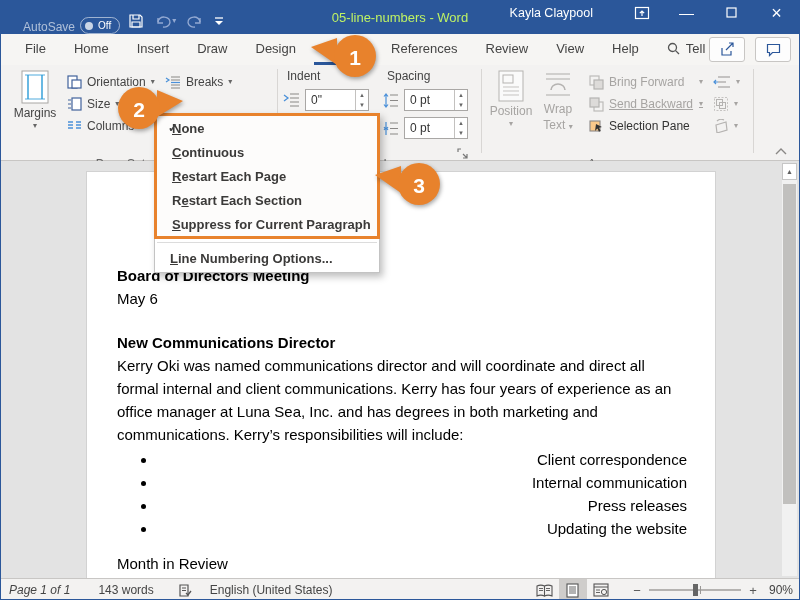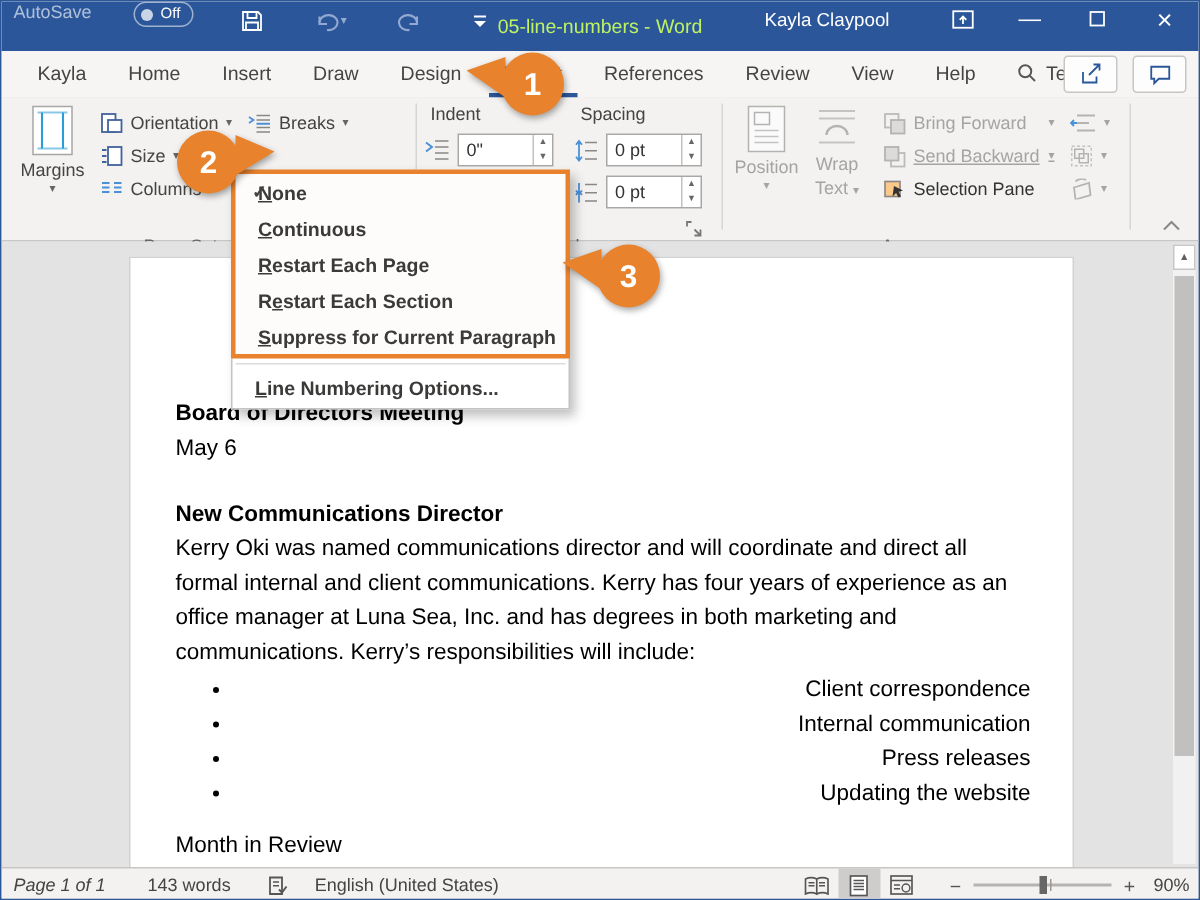--- a/index.html
+++ b/index.html
@@ -3,21 +3,21 @@
 <meta charset="utf-8">
 <style>
   * { margin:0; padding:0; box-sizing:border-box; }
   html,body { background:#888; }
   body { font-family:"Liberation Sans", sans-serif; }
   .app { position:relative; width:800px; height:600px; background:#e3e3e3; overflow:hidden;
          border:1px solid #2b579a; }
 
   
   .titlebar { position:absolute; left:0; top:0; width:100%; height:33px; background:#2b579a; }
-  .tb-left { position:absolute; left:8px; top:0; height:33px; display:flex; align-items:flex-start; gap:28px; }
+  .tb-left { position:absolute; left:22px; top:0; height:33px; display:flex; align-items:flex-end; gap:5px; }
   .autosave-label { color:rgba(255,255,255,.62); font-size:12px; }
   .autosave-toggle { display:flex; align-items:center; gap:5px; border:1px solid rgba(255,255,255,.55);
                      border-radius:9px; height:17px; padding:0 8px 0 4px; cursor:pointer; }
   .autosave-knob { width:8px; height:8px; border-radius:50%; background:rgba(255,255,255,.75); }
   .autosave-state { color:#fff; font-size:10px; }
   .tb-btn { display:flex; align-items:center; justify-content:center; height:26px; padding:0 3px; }
   .tb-title { position:absolute; left:200px; right:200px; top:0; height:33px; display:flex;
               align-items:center; justify-content:center; color:#bef264; font-size:13px; }
   .tb-right { position:absolute; right:0; top:0; height:23px; display:flex; align-items:center; }
   .tb-user { color:#fff; font-size:12.5px; margin-right:26px; }
@@ -157,21 +157,21 @@
             <rect x="1" y="1" width="9" height="9" fill="none" stroke="#fff" stroke-width="1.2"></rect>
           </svg>
       </span>
       <span class="winctl">
           <span style="font-size:18px">×</span>
         </span>
     </div>
   </div>
 
   <div class="tabrow">
-    <span class="tab">Kayla</span>
+    <span class="tab">File</span>
     <span class="tab">Home</span>
     <span class="tab">Insert</span>
     <span class="tab">Draw</span>
     <span class="tab">Design</span>
     <span class="tab sel">Layout</span>
     <span class="tab">References</span>
     <span class="tab">Review</span>
     <span class="tab">View</span>
     <span class="tab">Help</span>
     <span class="tab tellme">

